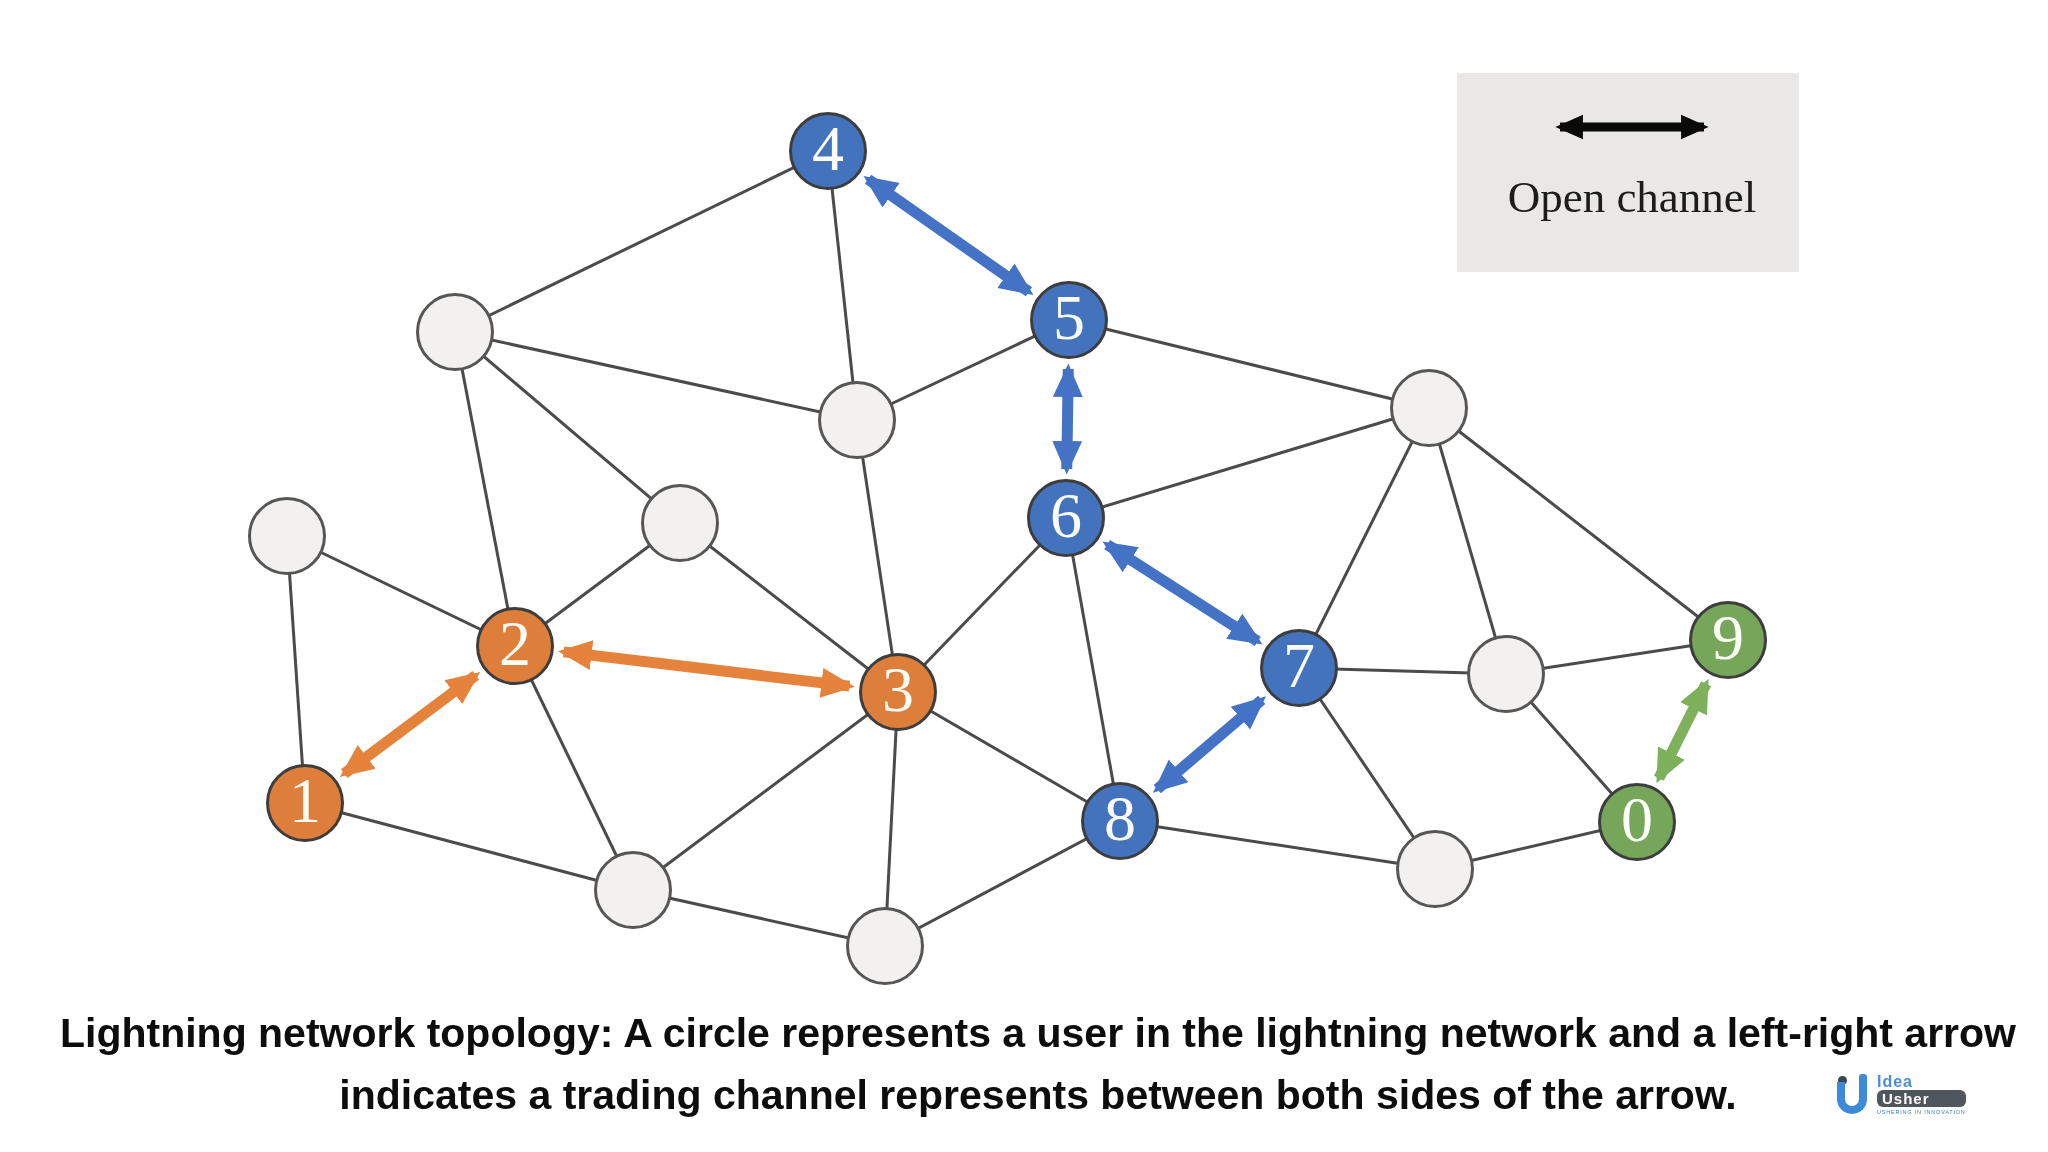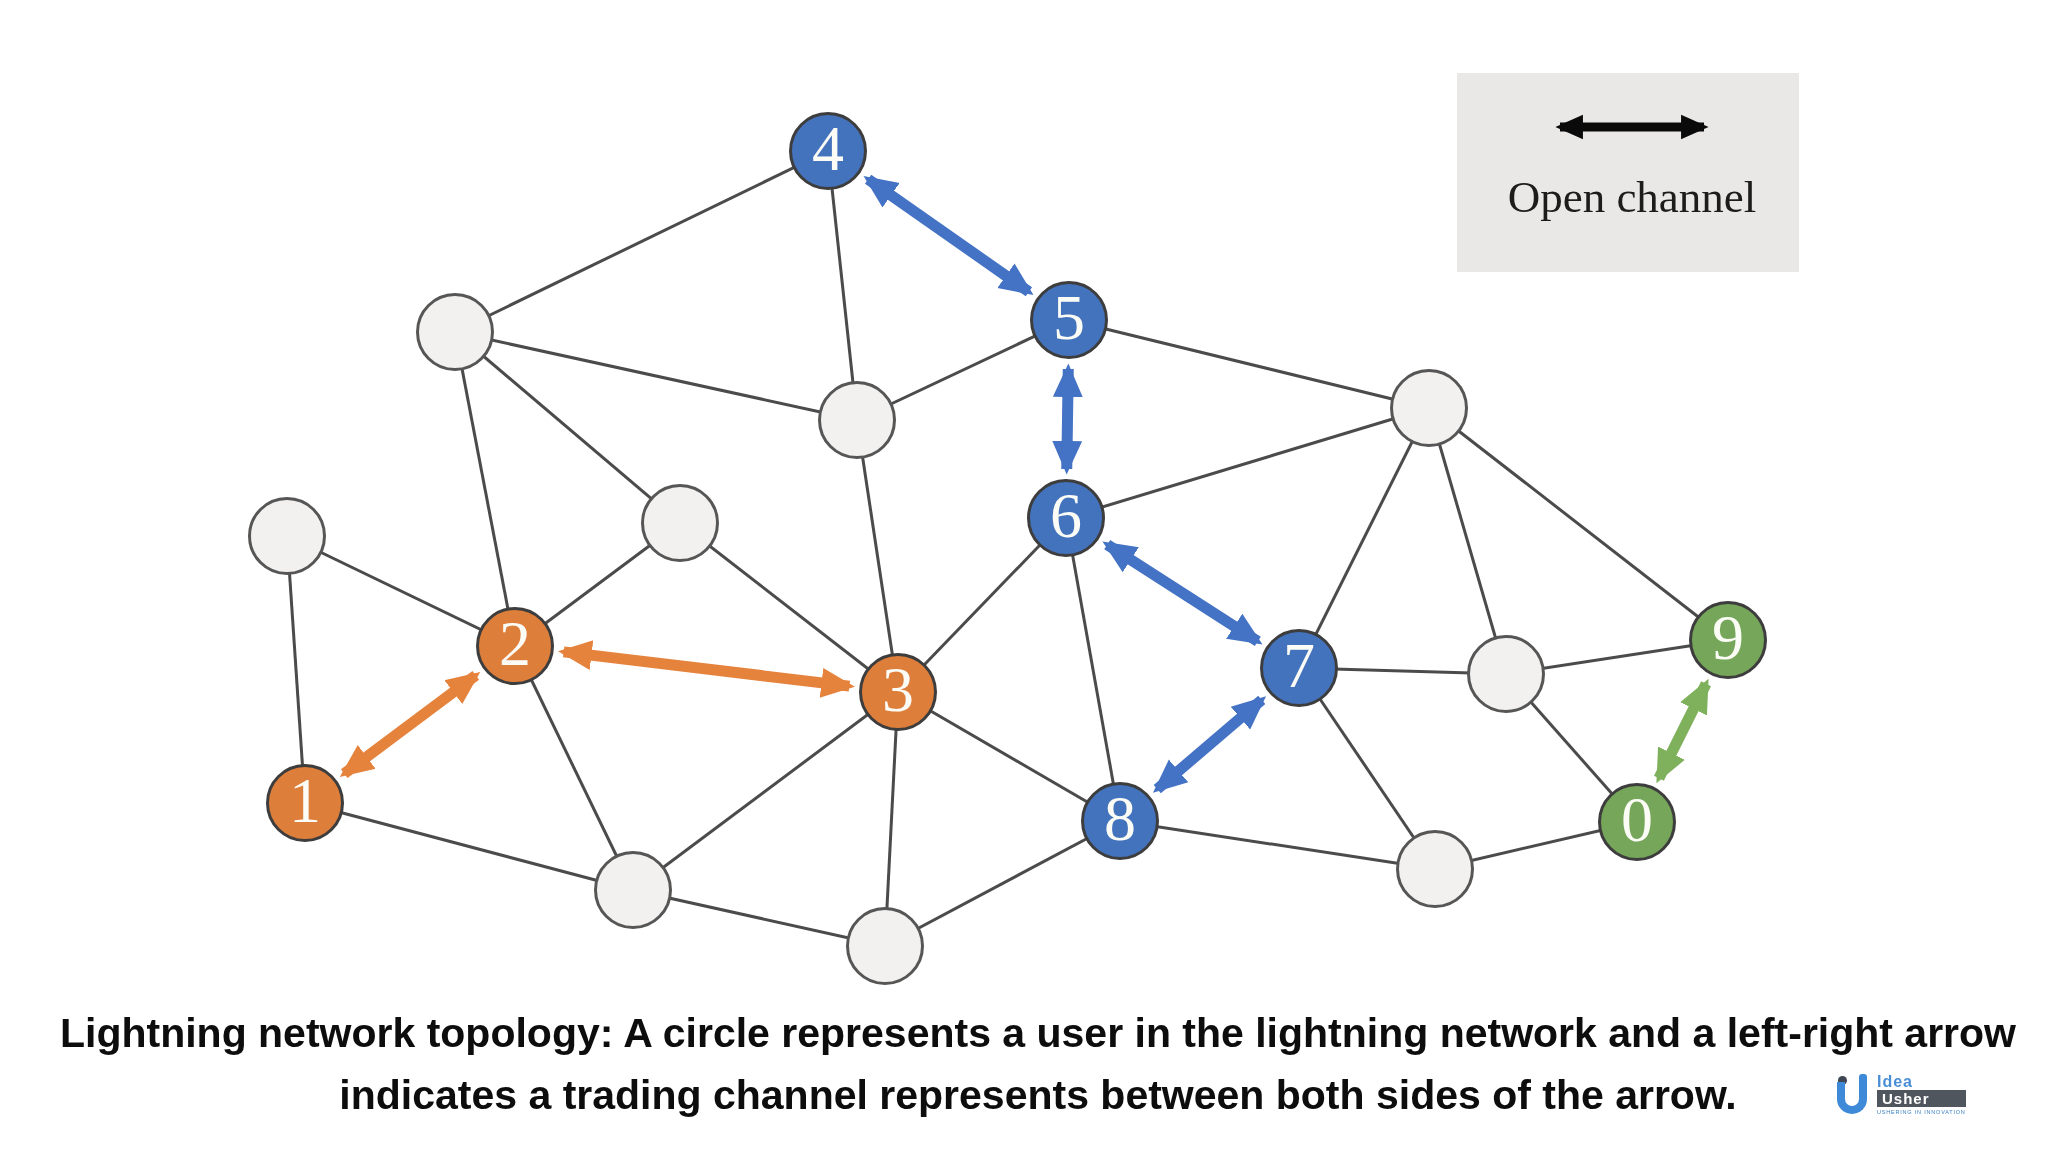--- a/index.html
+++ b/index.html
@@ -150,18 +150,18 @@
   </div>
 
   <div class="logo">
     <div class="logo-mark">
       <span class="logo-dot"></span>
       <span class="logo-u" style="border-color: rgb(62, 138, 216);"></span>
       <span class="logo-stem" style="background: rgb(62, 138, 216);"></span>
     </div>
     <div class="logo-text">
       <div class="logo-idea">Idea</div>
-      <div class="logo-usher" style="background: rgb(80, 86, 94);">Usher</div>
+      <div class="logo-usher" style="background: rgb(80, 86, 94); border-radius: 6px;">Usher</div>
       <div class="logo-tagline">USHERING IN INNOVATION</div>
     </div>
   </div>
 
 </div>
 
 </body></html>

